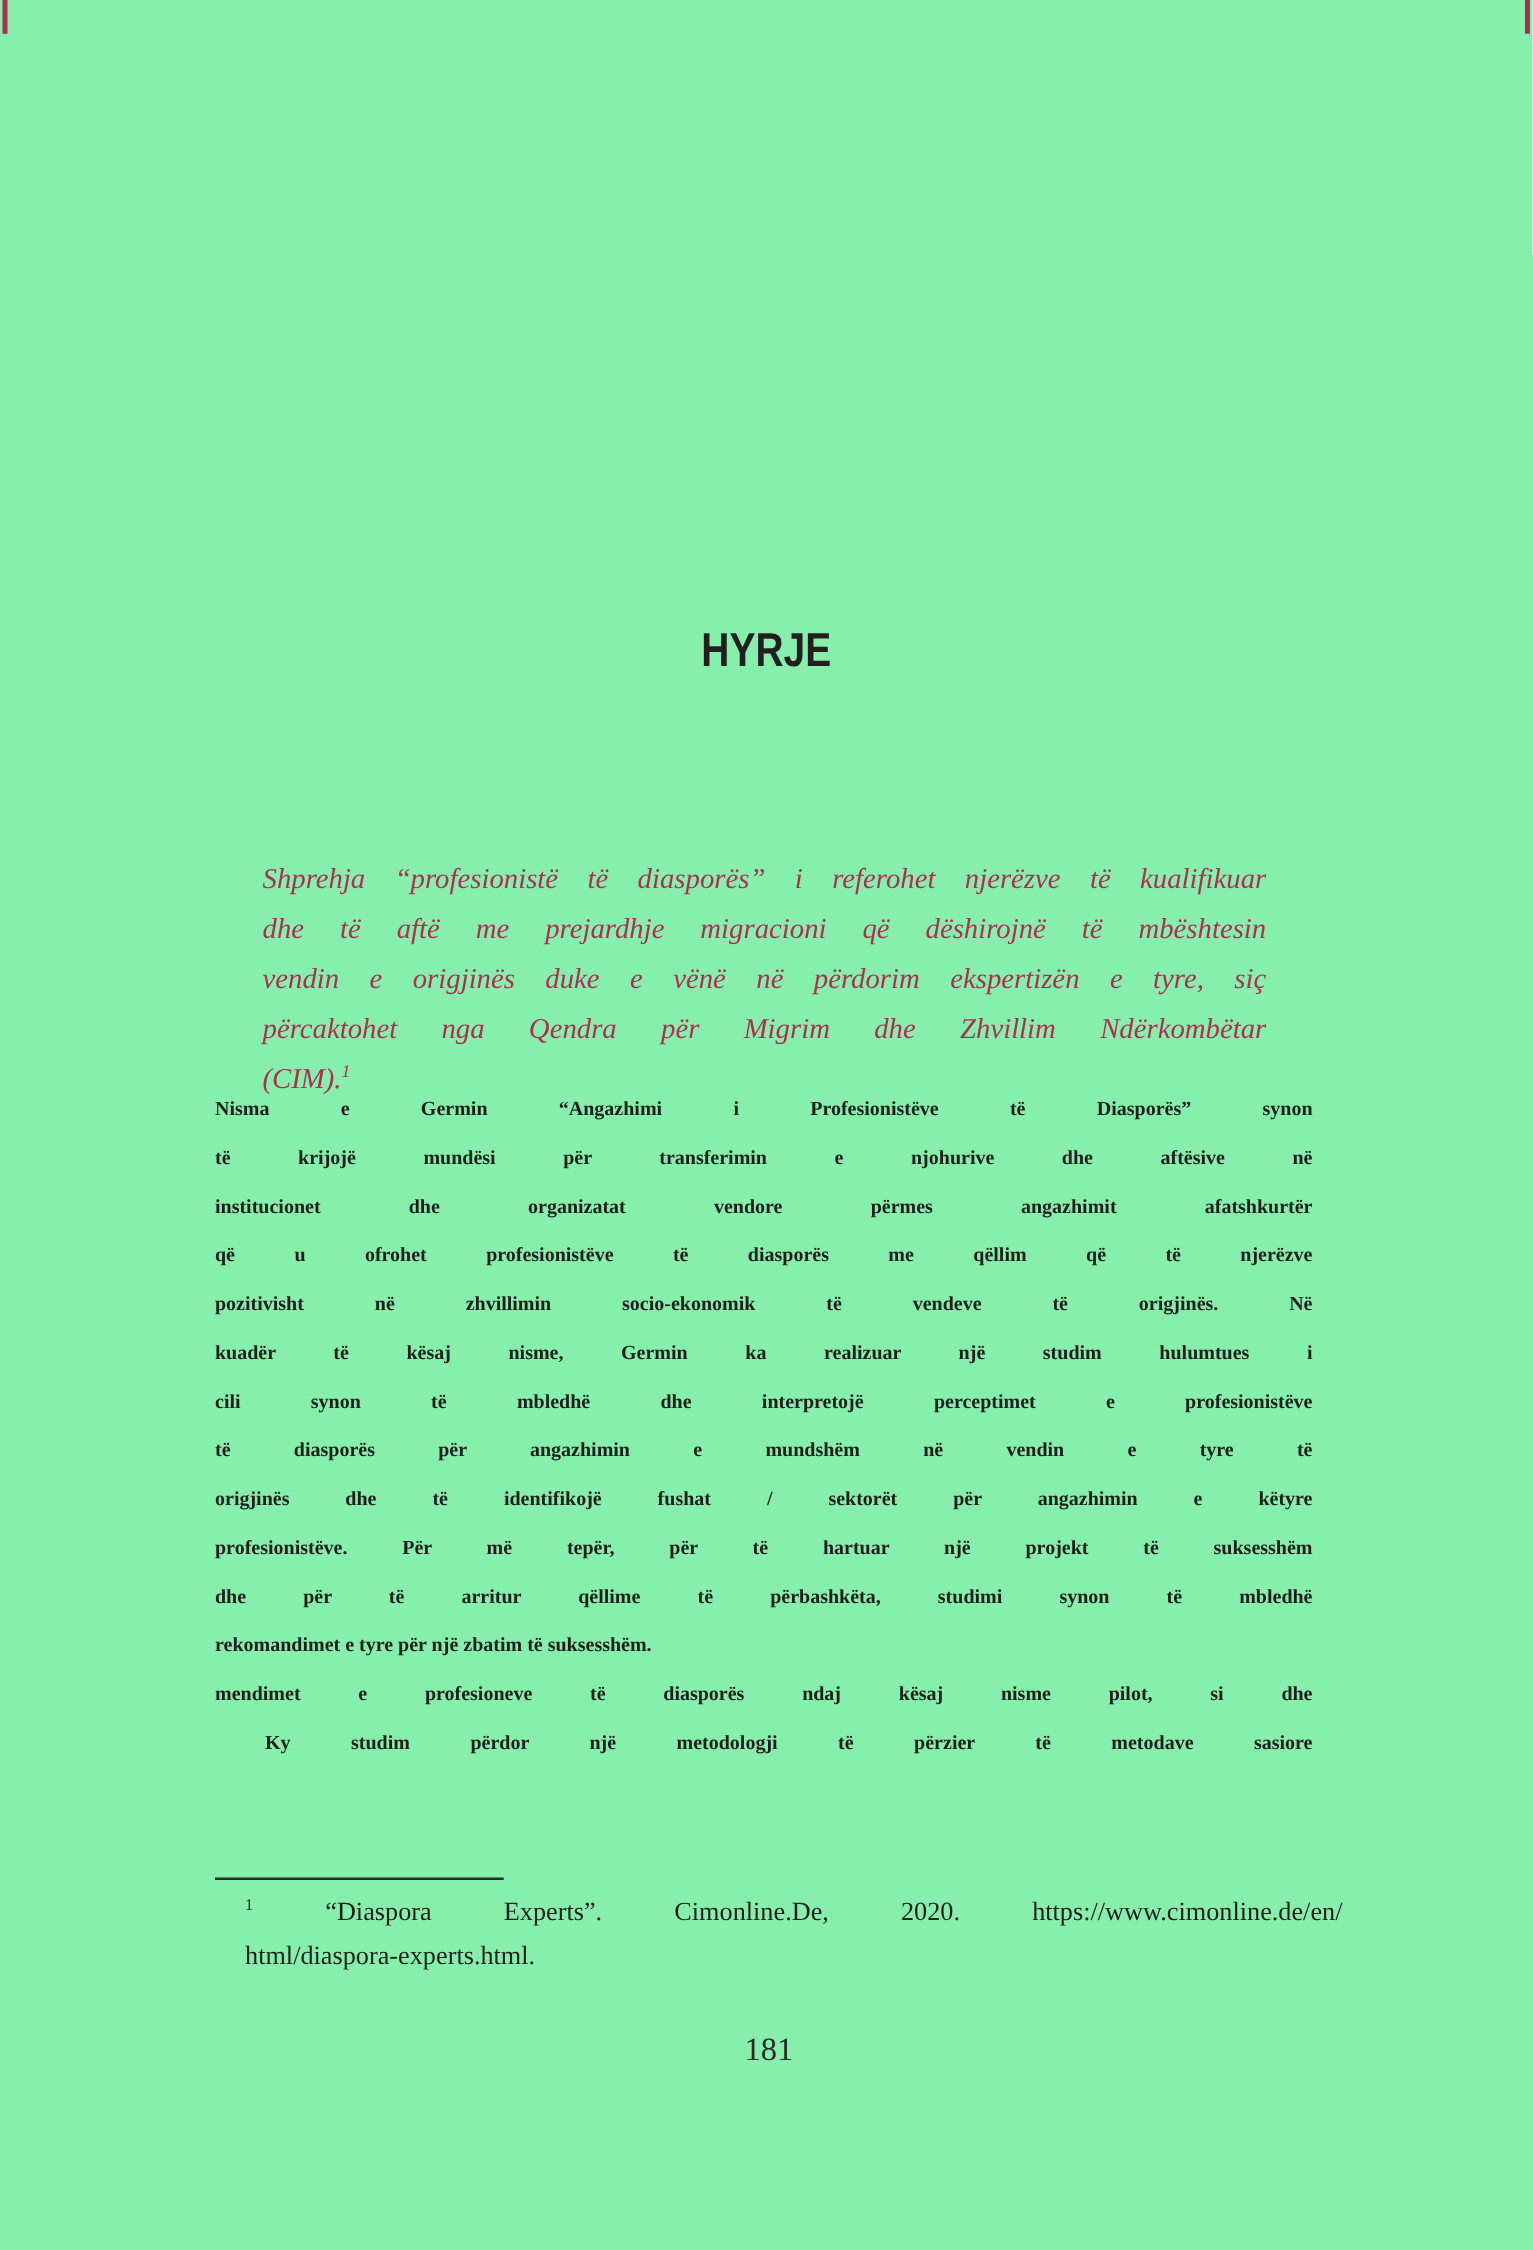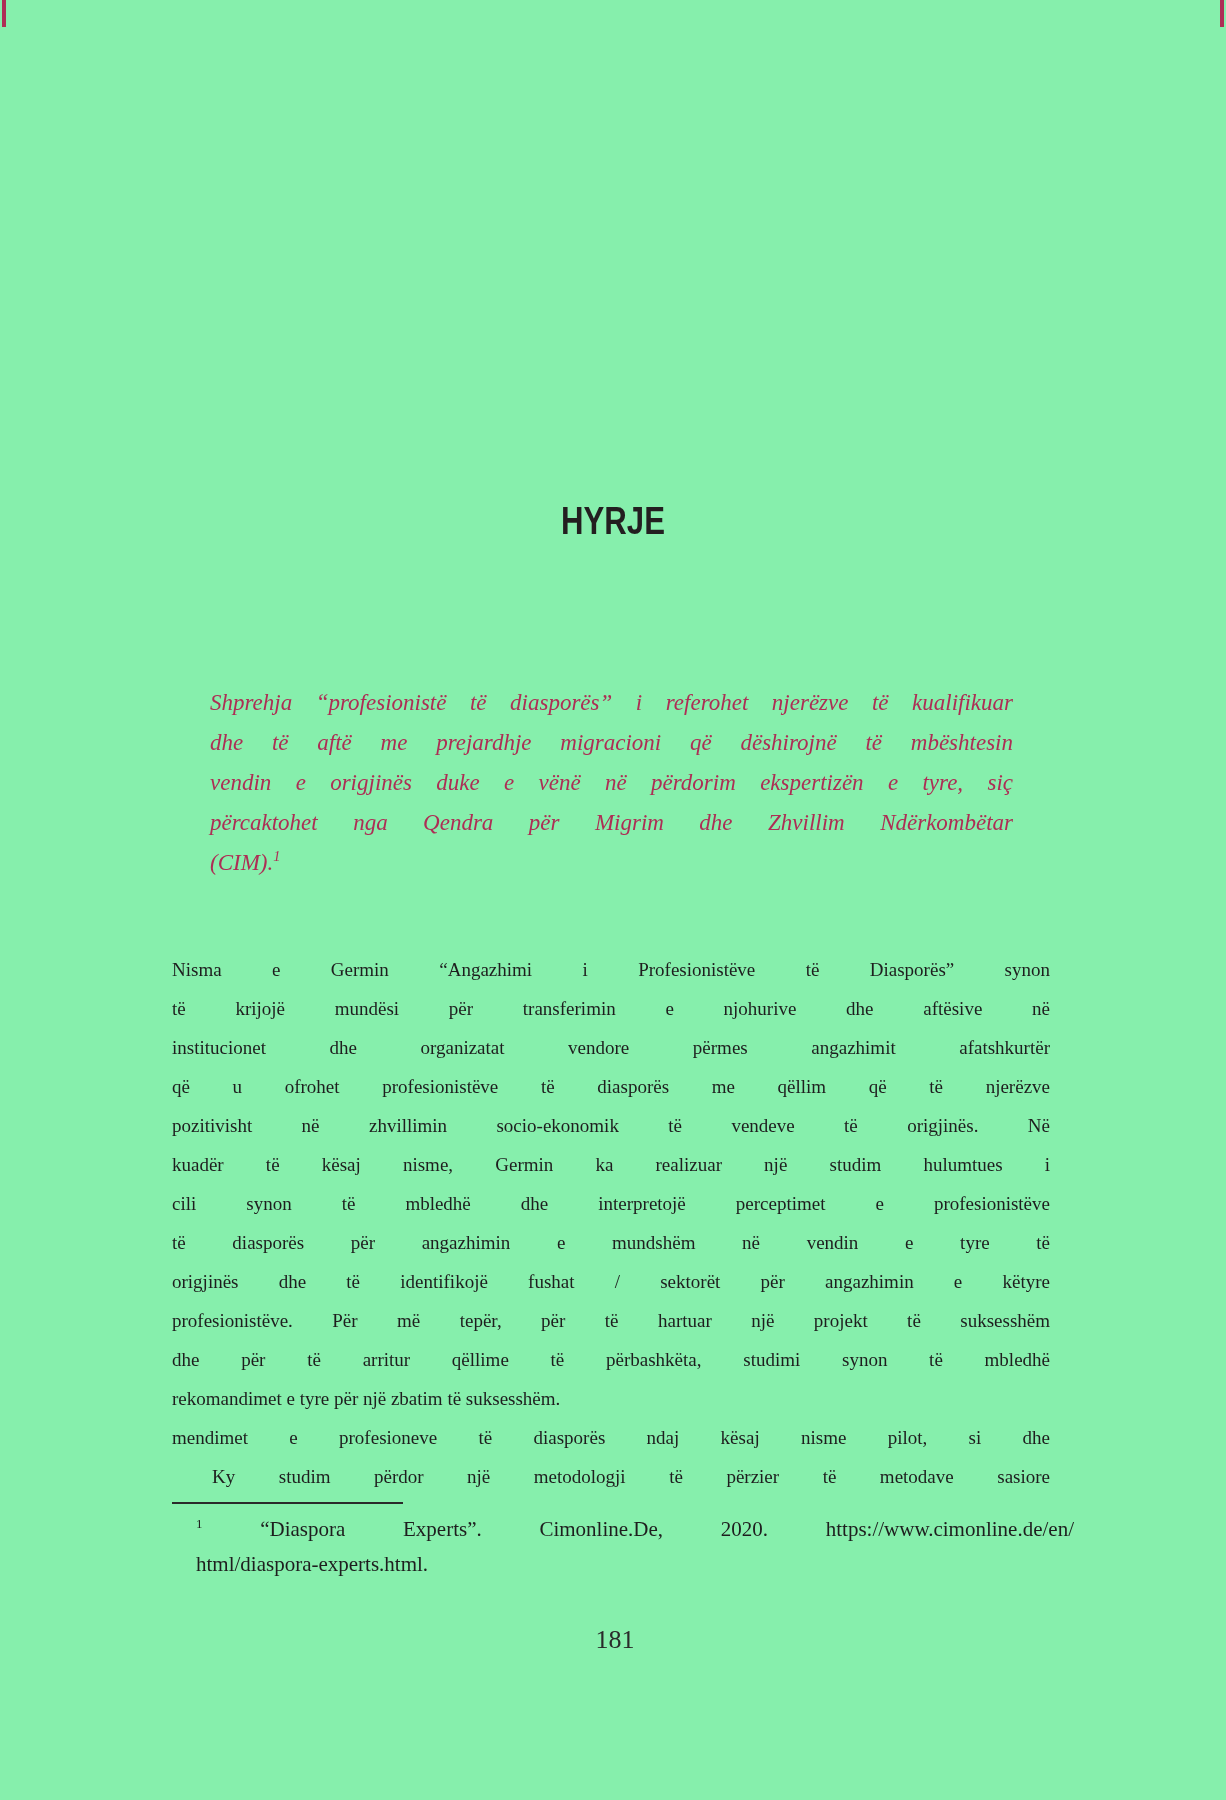--- a/index.html
+++ b/index.html
@@ -25,22 +25,22 @@
     transform:scaleX(0.82); transform-origin:center;
     letter-spacing:0px;
   }
   .quote-block {
     position:absolute; top:672px; left:210px; width:803px;
     font-style:italic; font-size:23px; line-height:40px;
     color:var(--accent,#ad2e55);
     margin-top:11px;
   }
   .body-block {
-    position:absolute; top:950px; left:172px; width:878px;
-    font-size:19px; line-height:39px; color:#1e1e1e;
+    position:absolute; top:868px; left:172px; width:878px;
+    font-size:16px; line-height:39px; color:#1e1e1e;font-weight:bold;
   }
   .footnote-sep {
     position:absolute; top:1502px; left:172px; width:231px; height:0;
     border-top:2px solid #2a2a2a;
   }
   .footnote-block {
     position:absolute; top:1512px; left:172px; width:878px;
     font-size:21px; line-height:35px; color:#1e1e1e;margin-left:24px;
   }
   .page-number {

